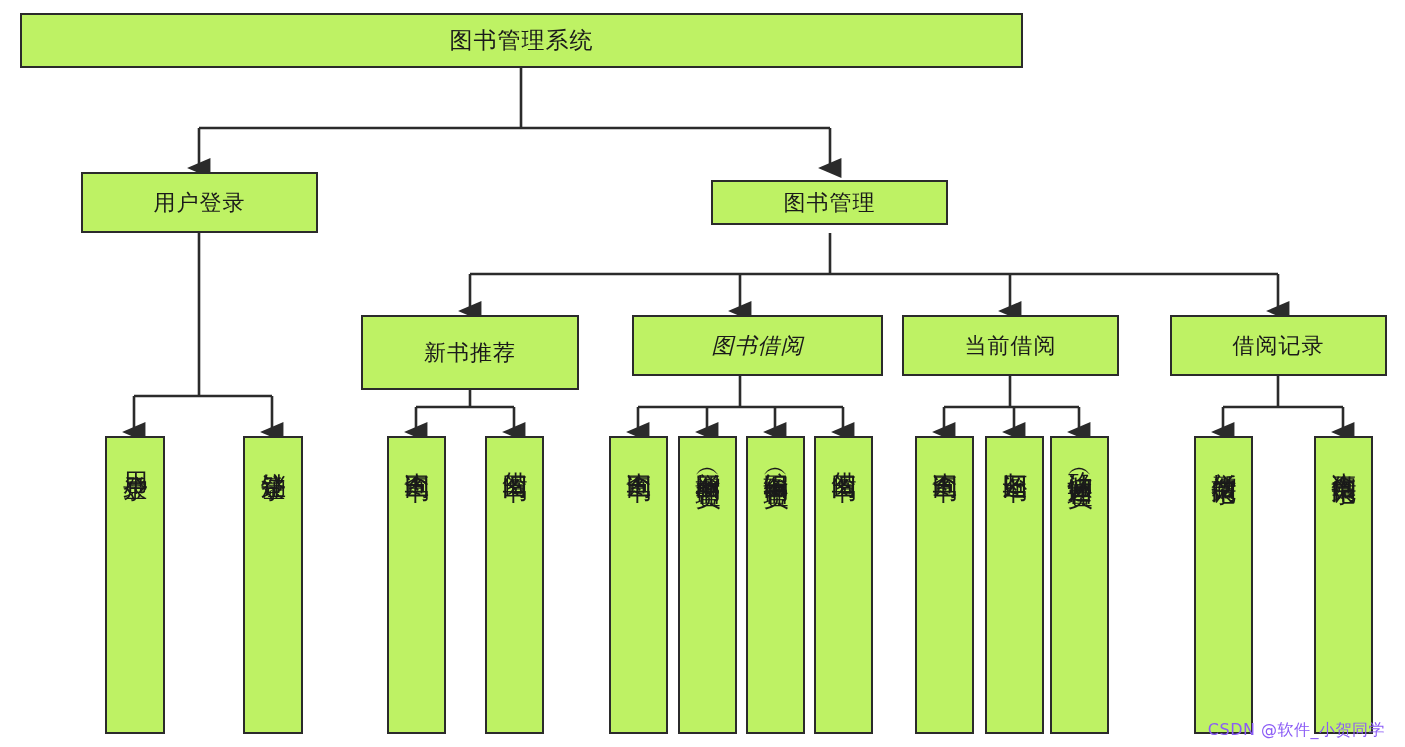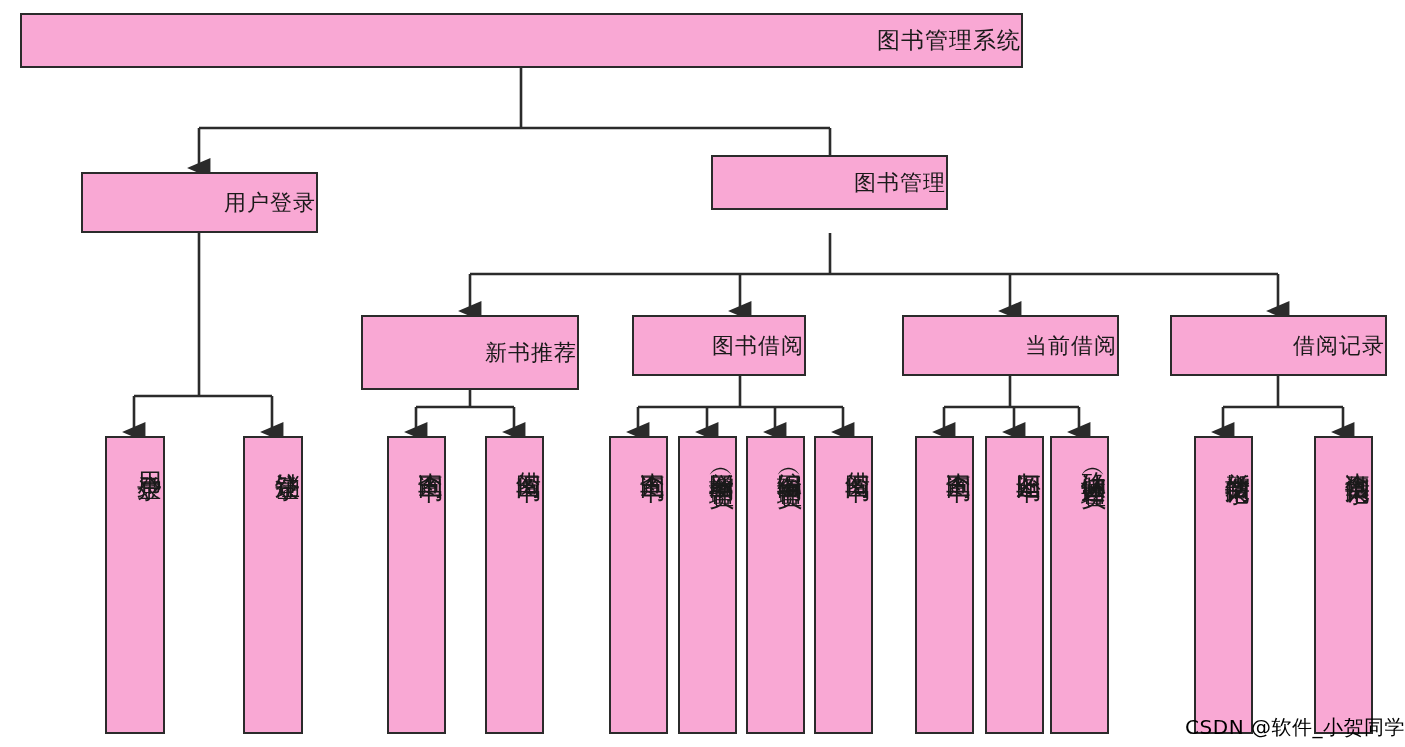--- a/index.html
+++ b/index.html
@@ -17,25 +17,25 @@
   }
   svg#edges{
     position:absolute;
     left:0;top:0;
     width:1405px;height:747px;
     pointer-events:none;
   }
   .node{
     position:absolute;
     box-sizing:border-box;
-    background:#f9a8d4;
+    background:#bef264;
     border:2.5px solid #2b2b2b;
     display:flex;
     align-items:center;
-    justify-content:flex-end;
+    justify-content:center;
     color:#1a1a1a;
   }
   .node.h{           
     font-size:22px;
     letter-spacing:1px;
     white-space:nowrap;
   }
   .node.root{
     font-size:23px;
   }
@@ -48,24 +48,24 @@
     writing-mode:vertical-rl;
     text-orientation:upright;
     font-size:25px;
     line-height:1.12;
     letter-spacing:2px;
     white-space:nowrap;
     display:block;
   }
   .watermark{
     position:absolute;
-    right:0;
+    right:20px;
     bottom:6px;
-    font-size:20px;
-    color:#000000;
+    font-size:16px;
+    color:#8b5cf6;
     letter-spacing:.5px;
     white-space:nowrap;
     user-select:none;
   }
 </style>
 </head>
 <body>
 
 <div id="stage">
 
@@ -119,28 +119,28 @@
     </g>
   </svg>
 
   <div class="node h root" style="left:20px;top:13px;width:1003px;height:55px;">
     <span>图书管理系统</span>
   </div>
 
   <div class="node h" style="left:81px;top:172px;width:237px;height:61px;">
     <span>用户登录</span>
   </div>
-  <div class="node h" style="left:711px;top:155px;width:237px;height:55px;">
+  <div class="node h" style="left:711px;top:180px;width:237px;height:45px;">
     <span>图书管理</span>
   </div>
 
   <div class="node h" style="left:361px;top:315px;width:218px;height:75px;">
     <span>新书推荐</span>
   </div>
-  <div class="node h" style="left:632px;top:315px;width:174px;height:61px;">
+  <div class="node h" style="left:632px;top:315px;width:251px;height:61px;font-style:italic;">
     <span>图书借阅</span>
   </div>
   <div class="node h" style="left:1170px;top:315px;width:217px;height:61px;">
     <span>借阅记录</span>
   </div>
   <div class="node h" style="left:902px;top:315px;width:217px;height:61px;">
     <span>当前借阅</span>
   </div>
 
   <div class="node v" style="left:105px;top:436px;width:60px;height:298px;">

